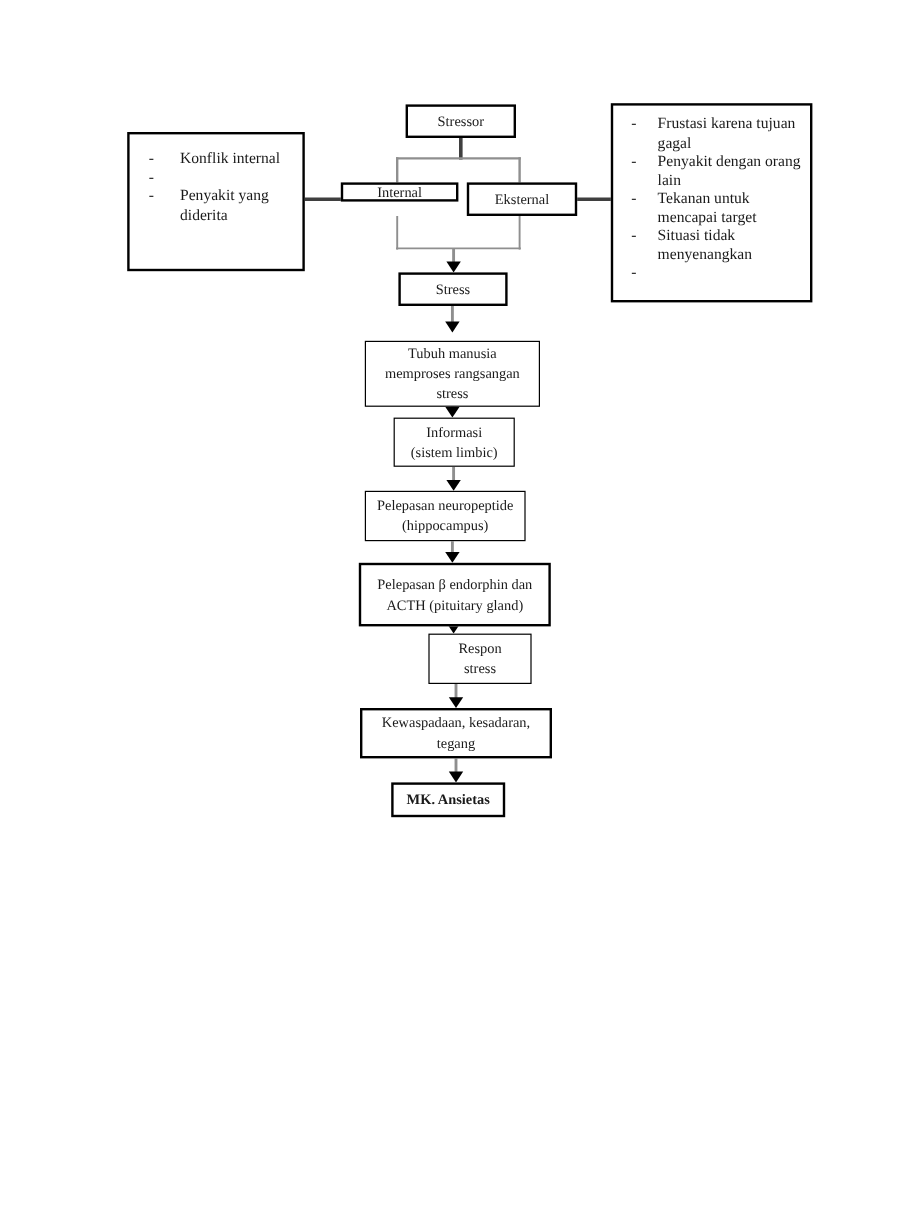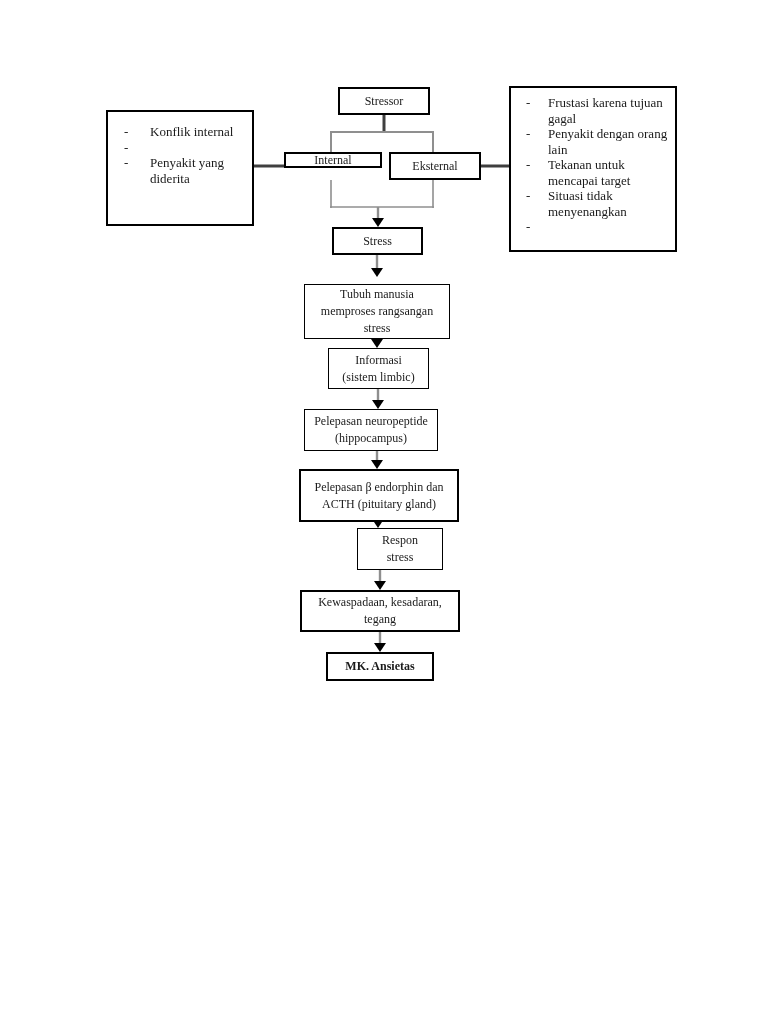--- a/index.html
+++ b/index.html
@@ -46,21 +46,21 @@
   .n-stressor     { left:338px; top:87px;  width:92px;  height:28px; }
   .n-internal     { left:284px; top:152px; width:98px;  height:16px; }
   .n-eksternal    { left:389px; top:152px; width:92px;  height:28px; }
   .n-stress       { left:332px; top:227px; width:91px;  height:28px; }
   .n-tubuh        { left:304px; top:284px; width:146px; height:55px; }
   .n-informasi    { left:328px; top:348px; width:101px; height:41px; }
   .n-neuropeptide { left:304px; top:409px; width:134px; height:42px;font-family:Liberation Serif, serif; }
   .n-endorphin    { left:299px; top:469px; width:160px; height:53px; }
   .n-respon       { left:337px; top:528px; width:86px;  height:42px;margin-left:20px; }
   .n-kewaspadaan  { left:300px; top:590px; width:160px; height:42px; }
-  .n-mk           { left:326px; top:652px; width:108px; height:29px; }
+  .n-mk           { left:326px; top:652px; width:95px; height:29px; }
 </style>
 </head>
 <body>
 
 <div class="page">
 
   <svg class="connectors" width="768" height="1024">
 
     <g>
       <line class="dark" x1="384" y1="115" x2="384" y2="133"></line>

